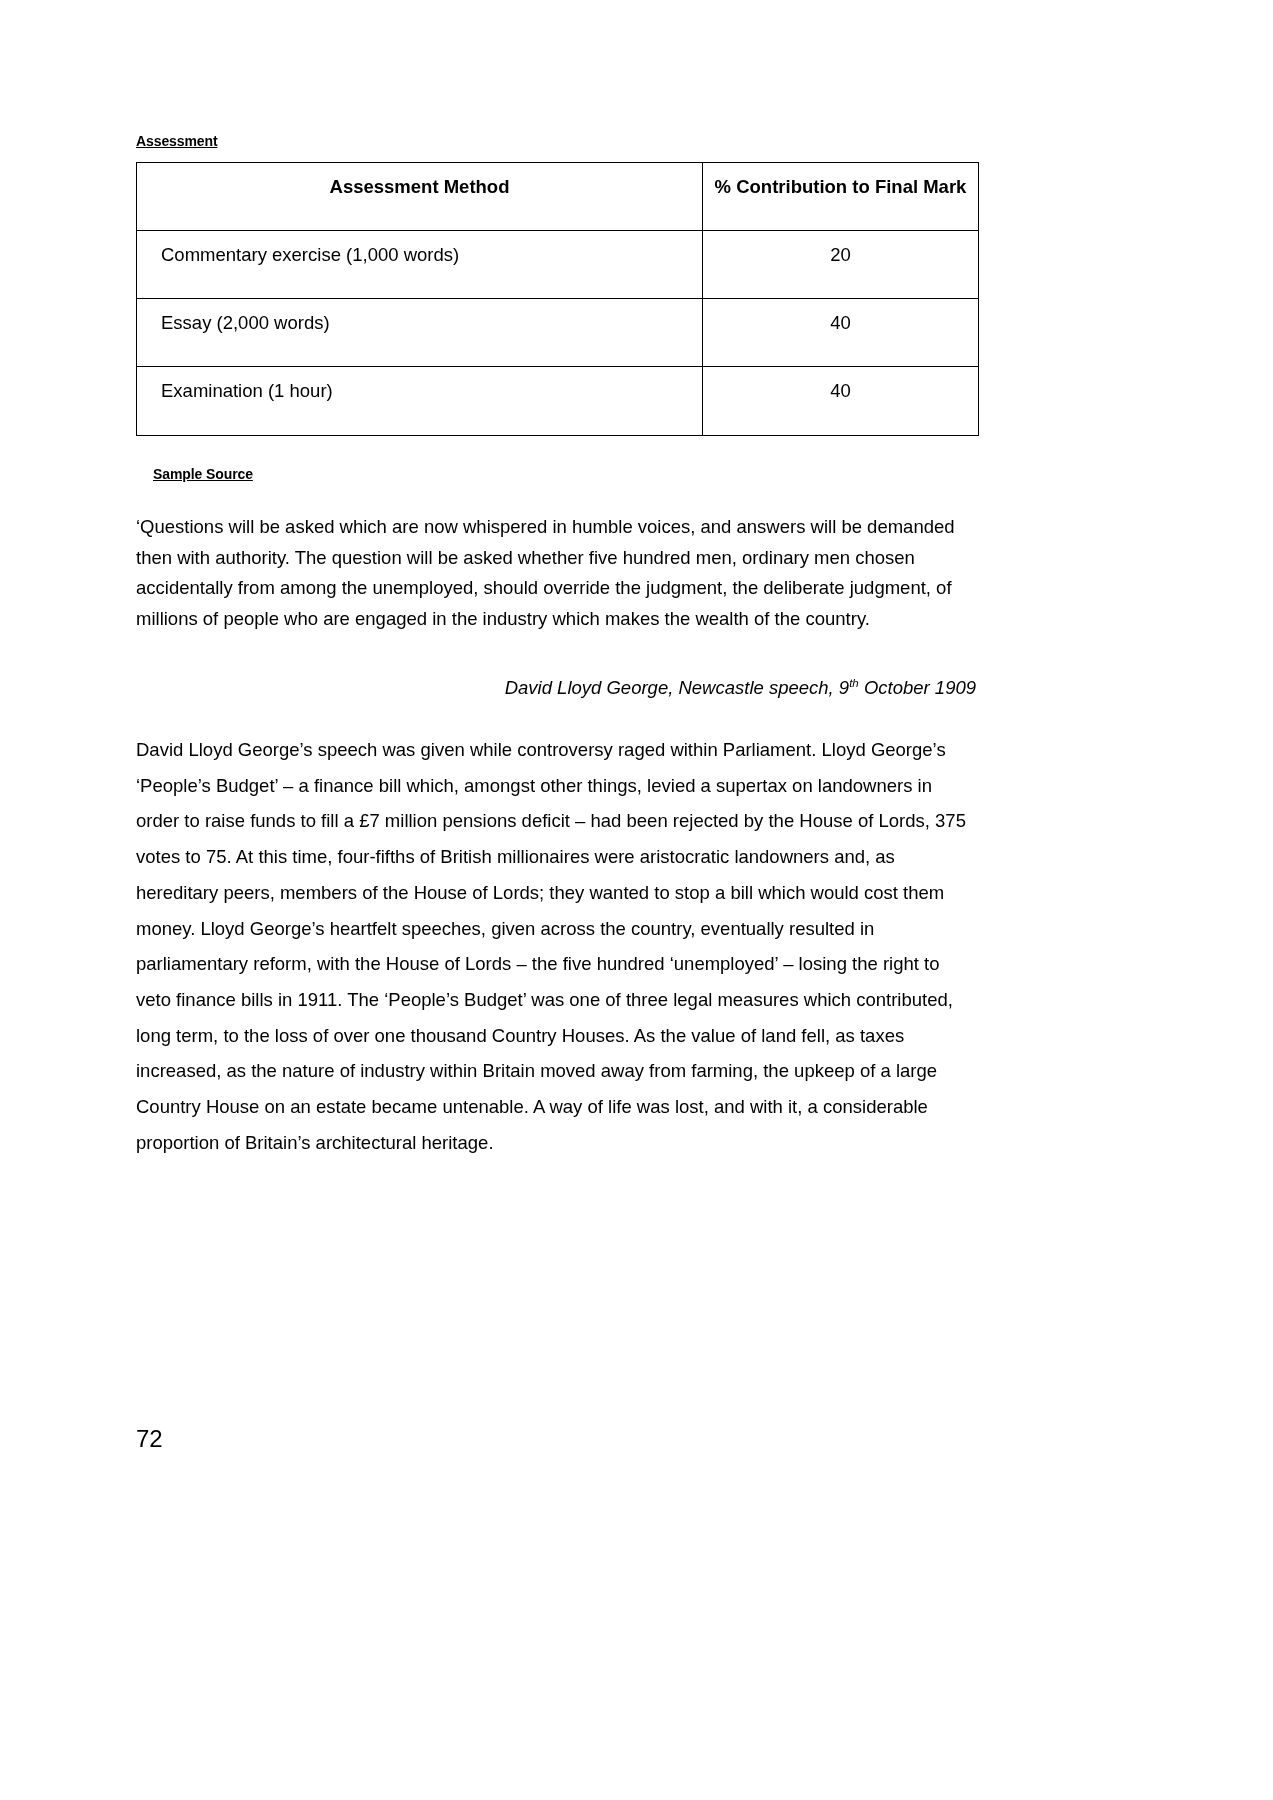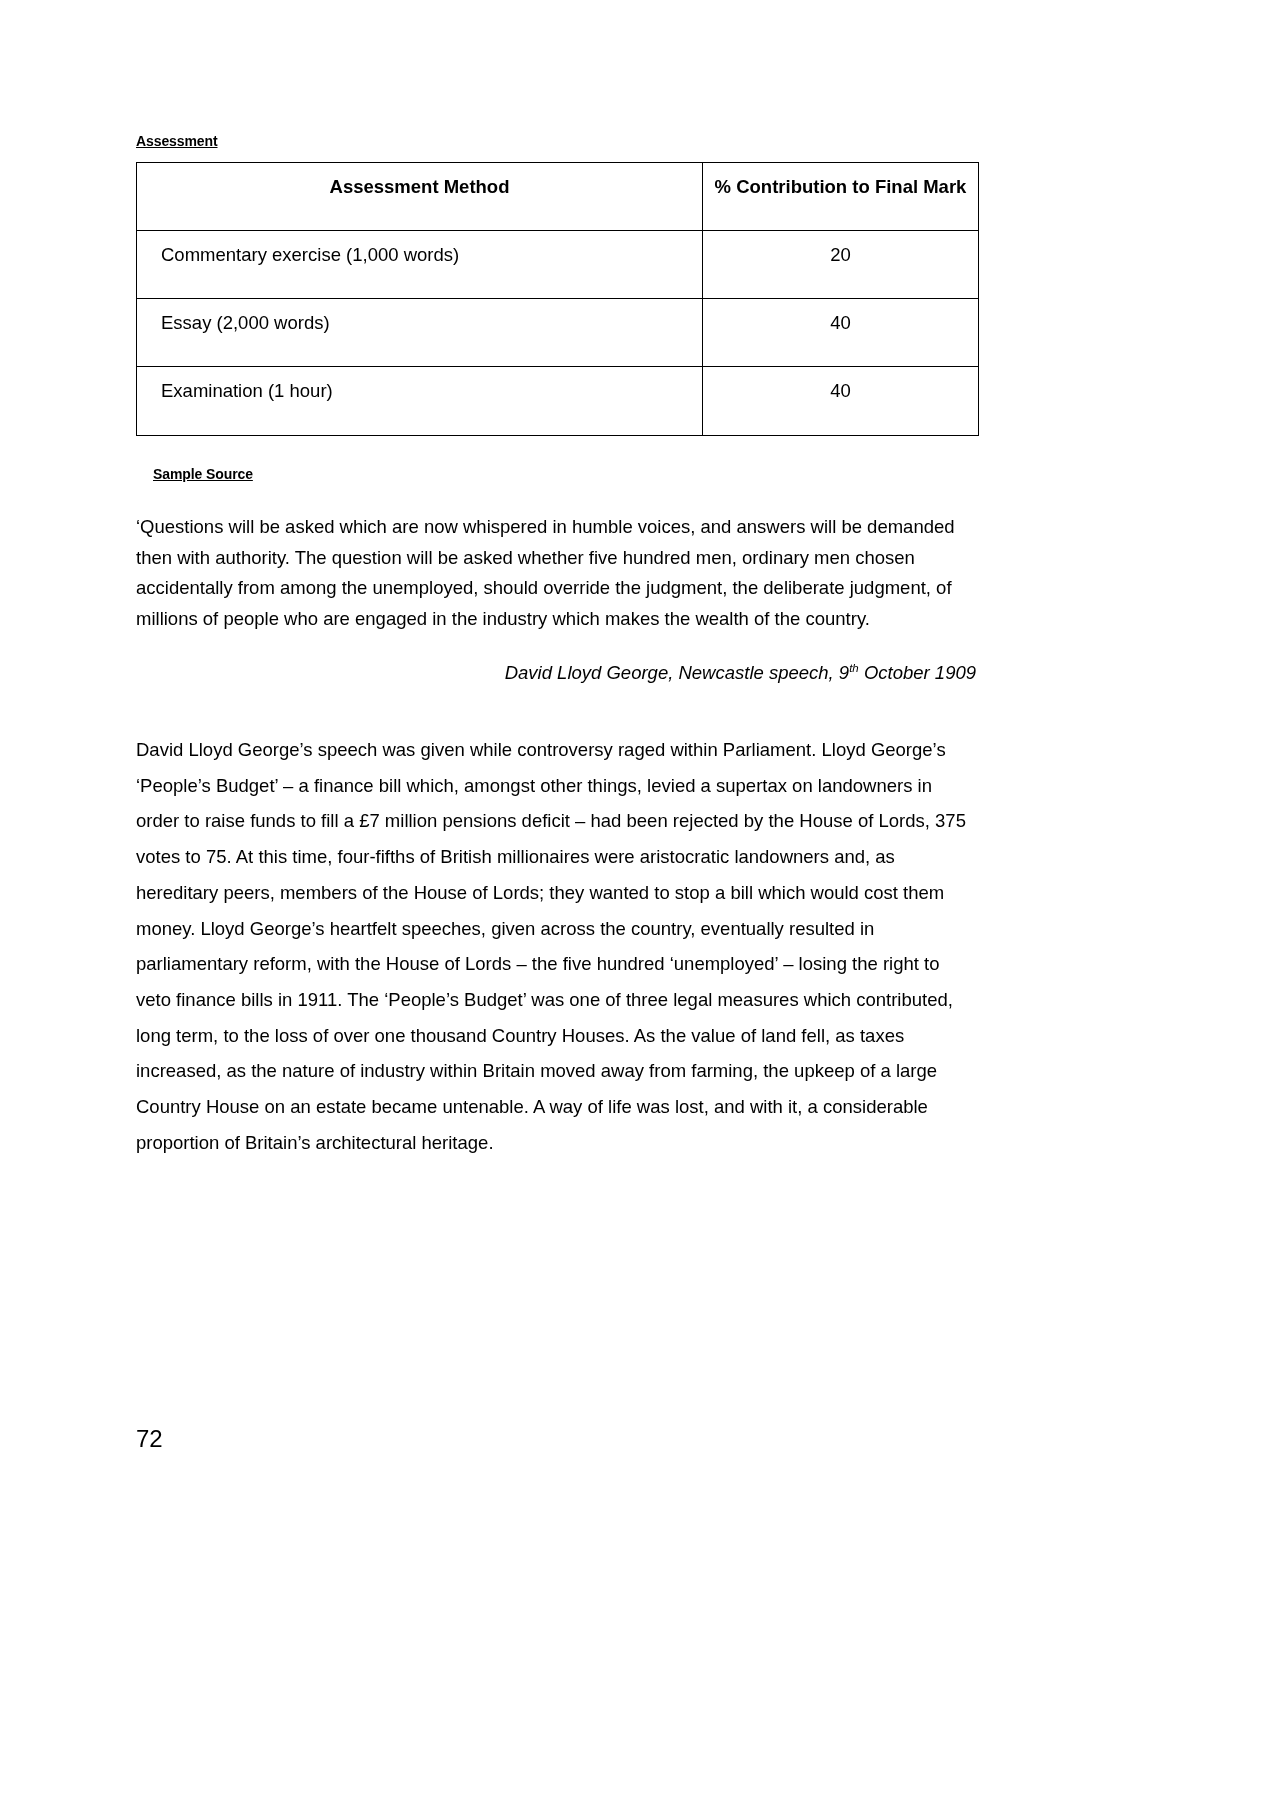--- a/index.html
+++ b/index.html
@@ -73,21 +73,21 @@
     position: absolute;
     top: 512px;
     left: 0;
     width: 840px;
     font-size: 18.5px;
     line-height: 1.66;
     text-align: left;
   }
   .attribution {
     position: absolute;
-    top: 658px;
+    top: 673px;
     left: 0;
     width: 840px;
     font-size: 18.5px;
     font-style: italic;
     text-align: right;
     line-height: 1.66;
   }
   .attribution sup {
     font-size: 0.62em;
     vertical-align: super;

